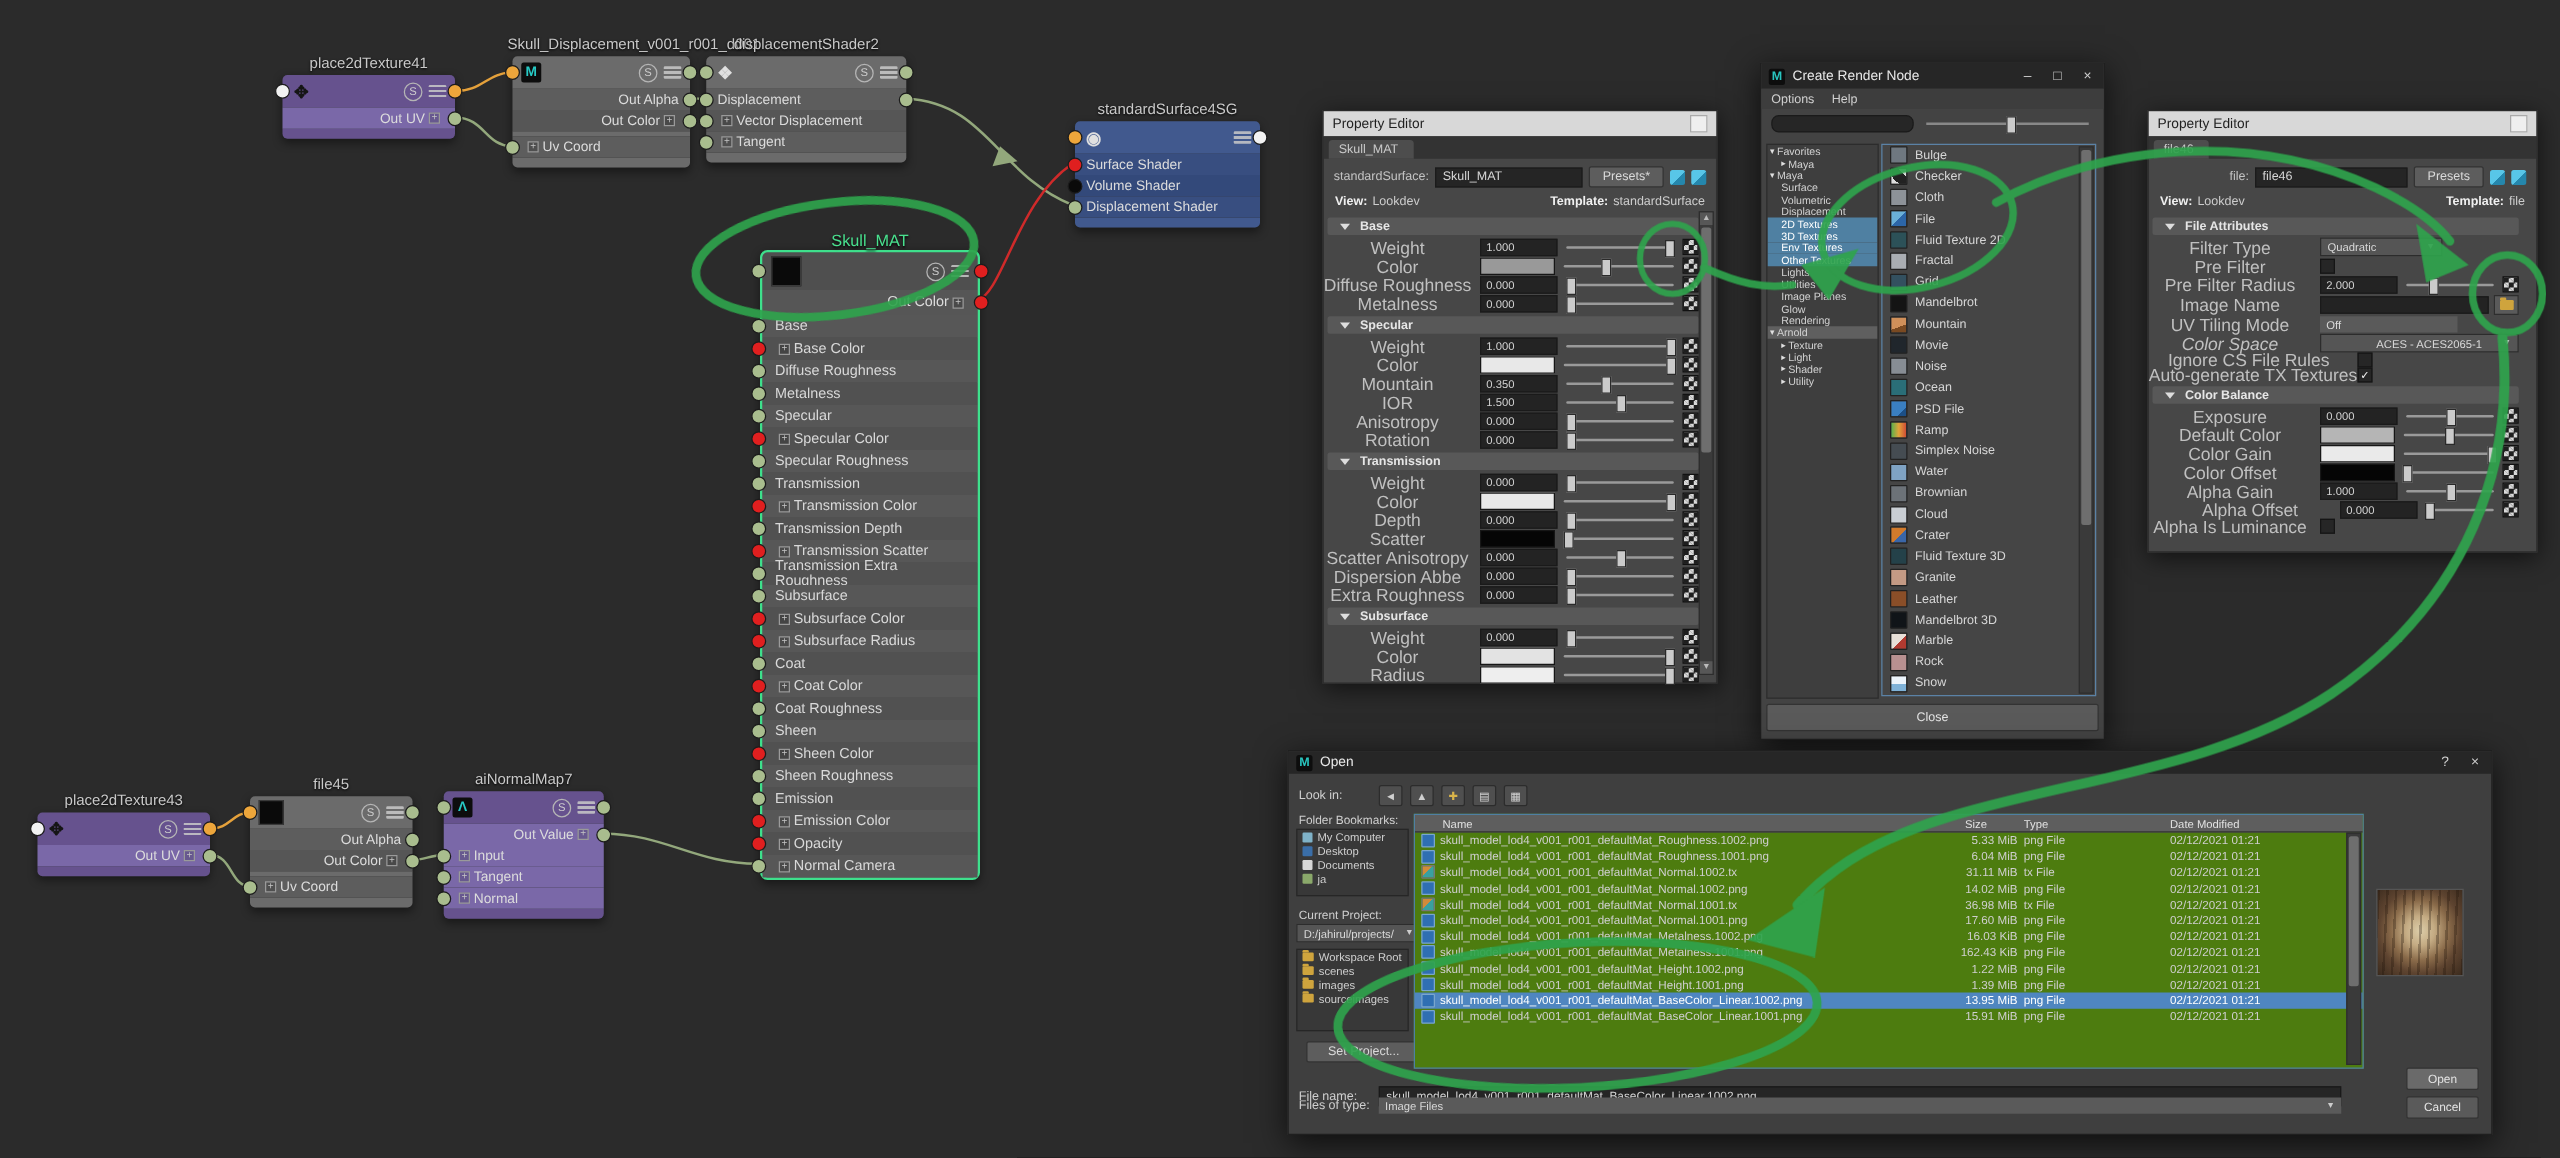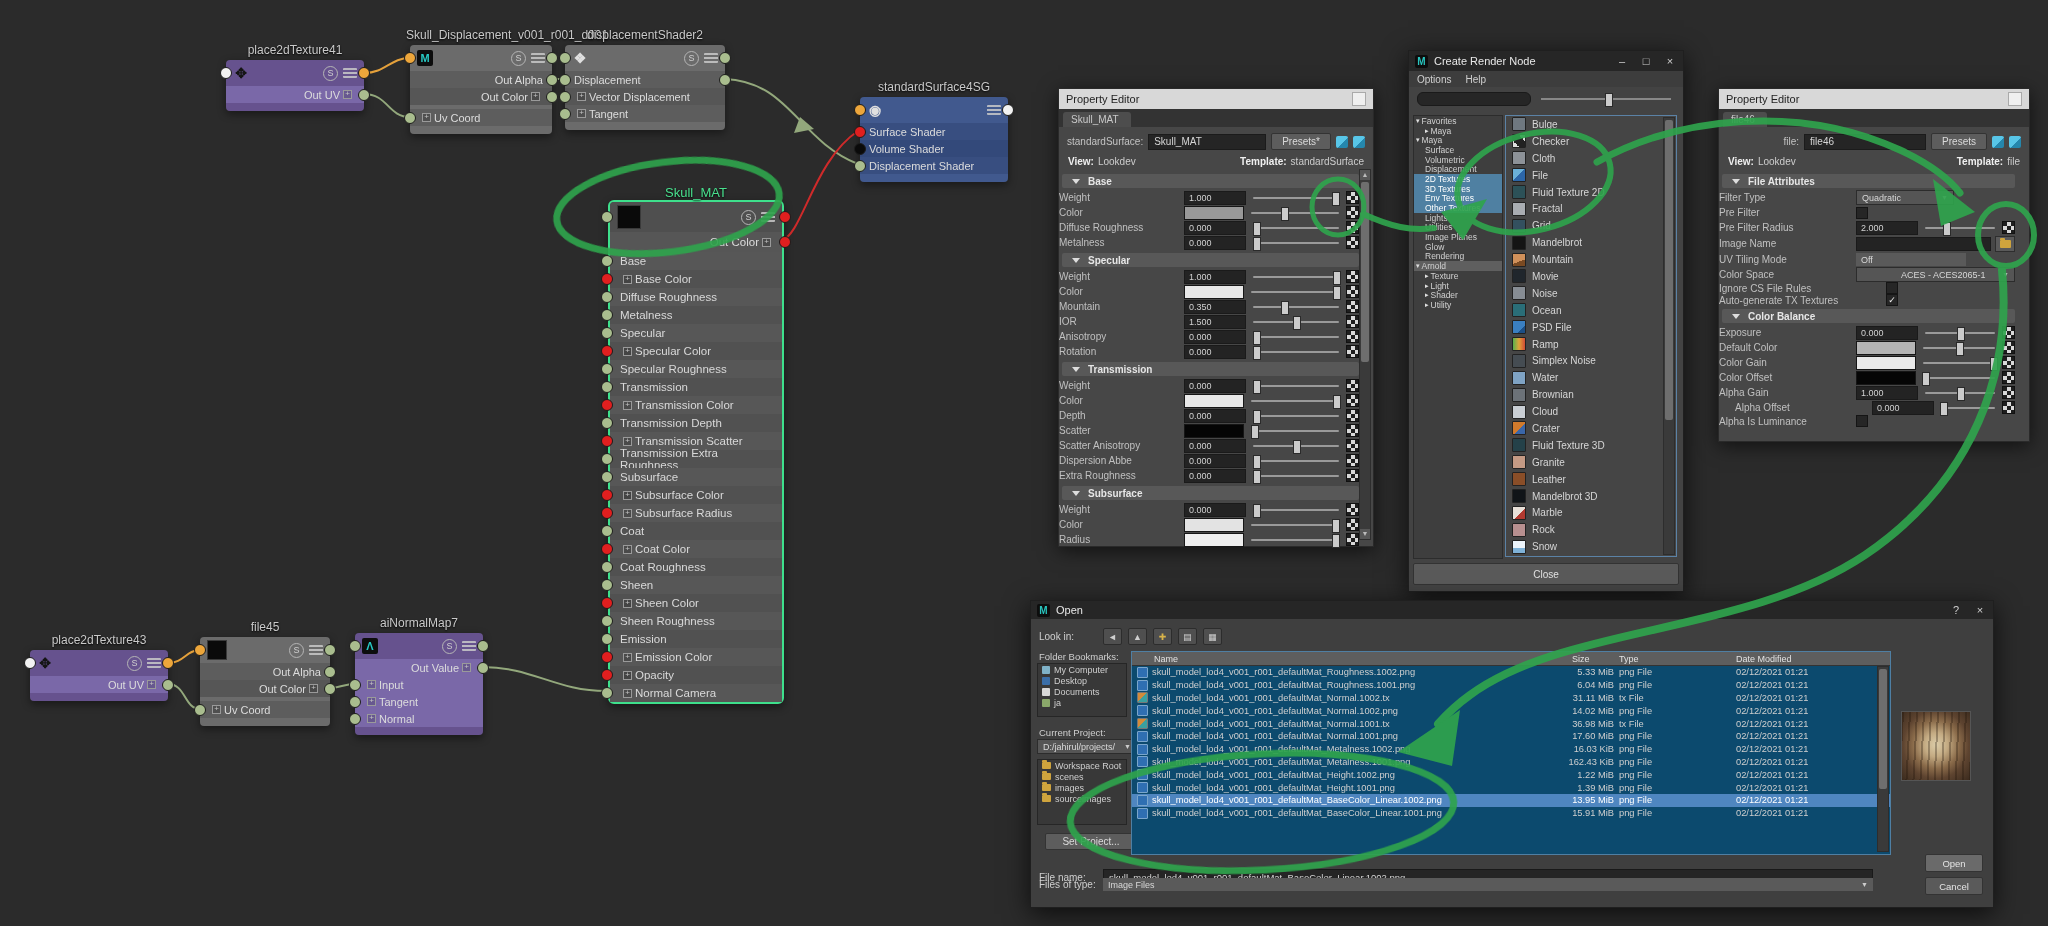--- a/index.html
+++ b/index.html
@@ -60,21 +60,21 @@
   .pe-typelabel{font-size:10px;color:#c3c3c3;margin-left:auto;}
   .pe-namefield{width:110px;height:14px;background:#252525;color:#d6d6d6;font-size:10px;display:flex;align-items:center;padding:0 5px;border:1px solid #1b1b1b;}
   .pbtn{background:#5d5d5d;color:#dadada;font-size:10px;padding:2px 10px;border-radius:2px;border:1px solid #333;}
   .tealic{width:12px;height:12px;flex:none;background:linear-gradient(135deg,#58c6e8 0 55%,#2587ad 55%);border-radius:2px;}
   .pe-view{display:flex;font-size:10px;color:#cdcdcd;padding:2px 9px 4px 9px;}
   .pe-view b{color:#f0f0f0;margin-right:4px;}
   .pe-view .tmpl{margin-left:auto;}
   .psec{height:14px;background:#585858;display:flex;align-items:center;gap:8px;padding:0 10px;font-size:10px;color:#e6e6e6;font-weight:bold;margin:3px 14px 2px 3px;border-radius:2px;}
   .tri{width:0;height:0;border-left:4px solid transparent;border-right:4px solid transparent;border-top:5px solid #ddd;}
   .prow{display:flex;align-items:center;height:15px;padding:0 14px 0 0;}
-  .plabel{width:118px;text-align:left;font-size:10px;color:#c0c0c0;padding-right:7px;flex:none;white-space:nowrap;}
+  .plabel{width:118px;text-align:center;font-size:14px;color:#c0c0c0;padding-right:7px;flex:none;white-space:nowrap;}
   .pfield{width:52px;height:12px;background:#232323;color:#d2d2d2;font-size:9px;display:flex;align-items:center;padding:0 4px;flex:none;border:1px solid #1a1a1a;}
   .pswatch{width:58px;height:12px;flex:none;border:1px solid #161616;}
   .pslider{flex:1;height:12px;position:relative;margin:0 7px;}
   .pslider::before{content:"";position:absolute;left:0;right:0;top:5px;height:2px;background:#9a9a9a;border-radius:1px;}
   .phandle{position:absolute;width:6px;height:12px;background:#cbcbcb;top:0;left:0;border:1px solid #2a2a2a;}
   .checker{width:11px;height:11px;flex:none;background-image:linear-gradient(45deg,#d8d8d8 25%,transparent 25%,transparent 75%,#d8d8d8 75%),linear-gradient(45deg,#d8d8d8 25%,#1e1e1e 25%,#1e1e1e 75%,#d8d8d8 75%);background-size:8px 8px;background-position:0 0,4px 4px;border:1px solid #111;}
   .sbar{position:absolute;right:2px;width:10px;background:#3a3a3a;border:1px solid #2d2d2d;}
   .sthumb{position:absolute;left:1px;right:1px;background:#6e6e6e;border-radius:2px;}
   .sarrow{position:absolute;left:0;right:0;height:10px;background:#575757;color:#bbb;font-size:7px;text-align:center;line-height:10px;}
 
@@ -108,21 +108,21 @@
   .dclose{position:absolute;left:4px;right:4px;bottom:6px;height:20px;background:#5a5a5a;color:#e2e2e2;font-size:10px;display:flex;align-items:center;justify-content:center;border-radius:2px;border:1px solid #333;}
 
   
   .od-row{display:flex;align-items:center;gap:6px;padding:0 8px;}
   .od-label{font-size:10px;color:#cfcfcf;flex:none;}
   .od-field{height:14px;background:#252525;border:1px solid #191919;color:#d4d4d4;font-size:9.5px;display:flex;align-items:center;gap:5px;padding:0 5px;}
   .od-ic{width:17px;height:15px;background:#4f4f4f;border:1px solid #2c2c2c;color:#cfcfcf;font-size:9px;display:flex;align-items:center;justify-content:center;border-radius:2px;flex:none;}
   .bm-panel{position:absolute;background:#383838;border:1px solid #262626;}
   .bm-row{height:11px;display:flex;align-items:center;gap:4px;font-size:9px;color:#cfcfcf;padding:0 4px;white-space:nowrap;}
   .bm-ic{width:8px;height:8px;flex:none;border-radius:1px;}
-  .flist{position:absolute;left:100px;top:50px;right:102px;bottom:52px;background:#0c4a6e;border:1px solid #4f7fa3;}
+  .flist{position:absolute;left:100px;top:50px;right:102px;bottom:52px;background:#4d7c0f;border:1px solid #4f7fa3;}
   .fhead{height:13px;background:#5e5e5e;color:#e2e2e2;font-size:9px;display:flex;align-items:center;position:relative;border-bottom:1px solid #333;}
   .frow{height:12.8px;position:relative;font-size:9.3px;color:#cfcfcf;display:flex;align-items:center;}
   .frow.sel{background:#4f86c0;color:#fff;}
   .fi{position:absolute;left:5px;width:9px;height:9px;border-radius:1px;}
   .fi.png{background:#2f6fb2;border:1px solid #7aa6cc;}
   .fi.tx{background:linear-gradient(135deg,#d28b3a 0 45%,#3aa0a0 45%);border:1px solid #777;}
   .c-name{position:absolute;left:20px;white-space:nowrap;}
   .c-size{position:absolute;left:400px;width:82px;text-align:right;}
   .c-type{position:absolute;left:487px;width:110px;}
   .c-date{position:absolute;left:604px;width:160px;}
@@ -1104,21 +1104,21 @@
           <span class="fold"></span>
         </span>
     </div>
     <div class="prow">
       <span class="plabel" style="width:130px;">UV Tiling Mode</span>
       <span class="flatfield" style="width:100px;">
           <span>Off</span>
         </span>
     </div>
     <div class="prow">
-      <span class="plabel" style="width:130px;">Color Space</span>
+      <span class="plabel" style="width:130px;font-style:italic;">Color Space</span>
       <span class="ddown" style="flex:1;padding-left:44px;">
           <span>ACES - ACES2065-1</span>
           <span class="da">▼</span>
         </span>
     </div>
     <div class="prow" style="height:12px;">
       <span class="plabel" style="width:160px;">Ignore CS File Rules</span>
       <span class="cbx"></span>
     </div>
     <div class="prow" style="height:12px;">

